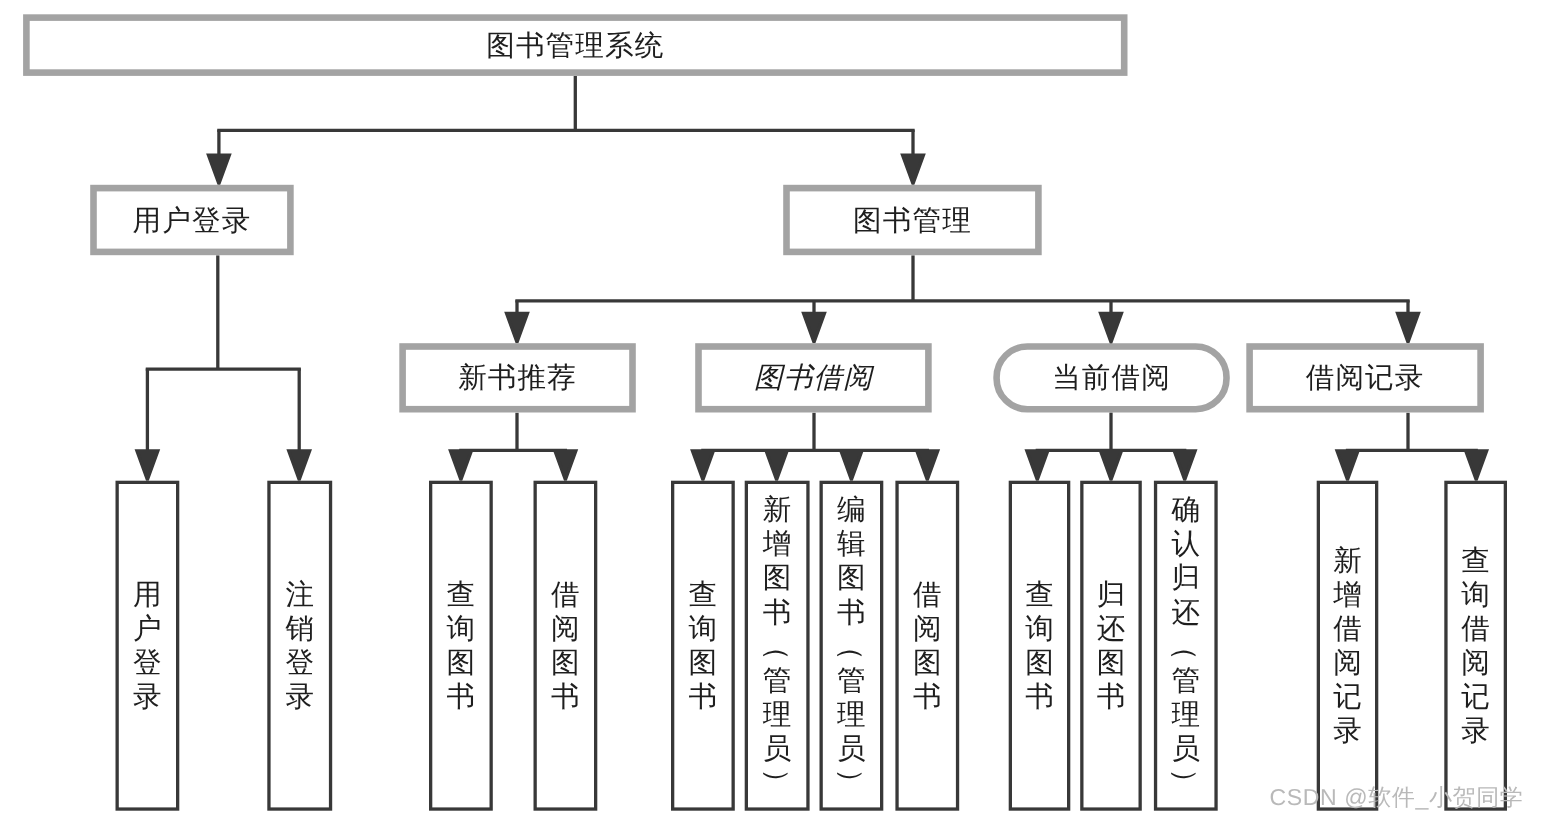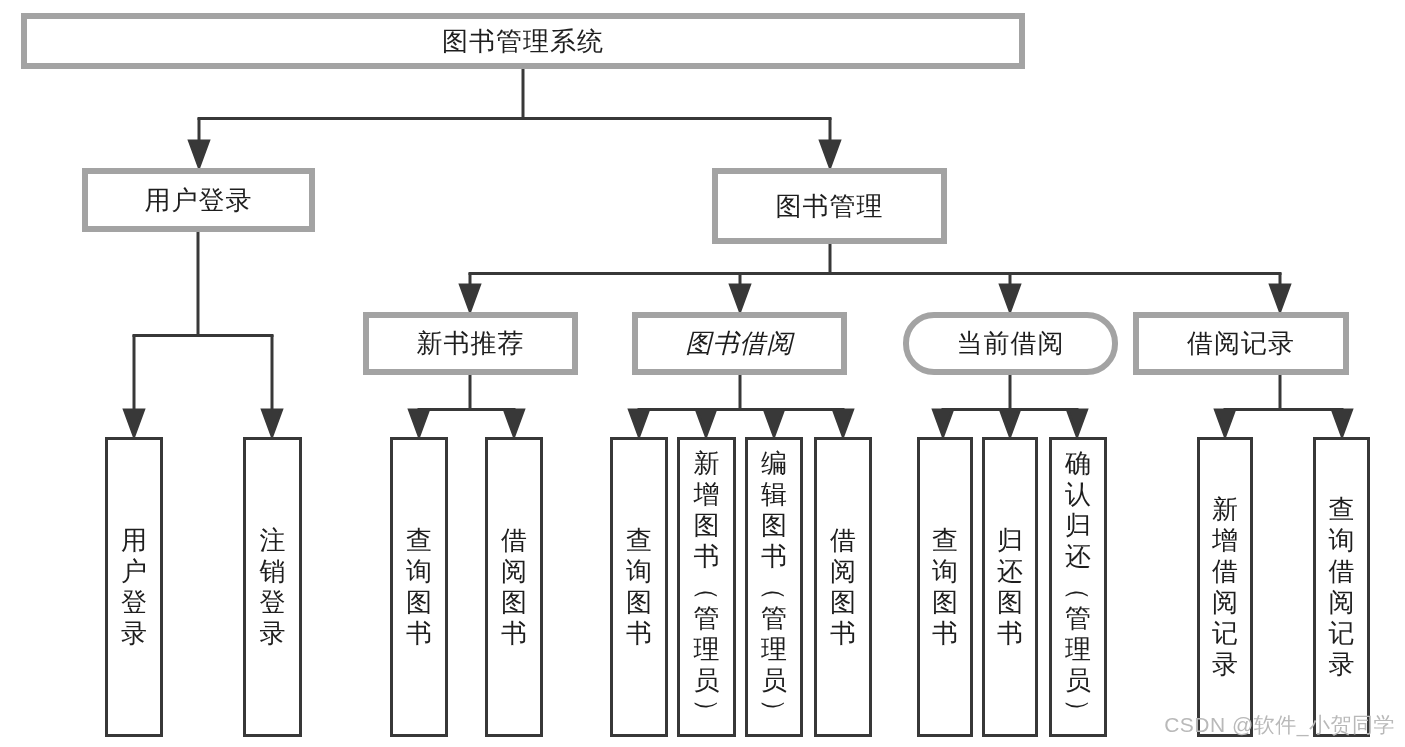--- a/index.html
+++ b/index.html
@@ -50,21 +50,21 @@
     display: block;
     font-size: 26px;
     line-height: 31px;
     height: 31px;
     color: #1e1e1e;
     text-align: center;
   }
   .vchar.rot { transform: rotate(90deg); }
   .watermark {
     position: absolute;
-    right: 10px;
+    right: 20px;
     bottom: 8px;
     font-size: 21px;
     color: #b9b9b9;
     letter-spacing: 0.5px;
     white-space: nowrap;
   }
 </style>
 </head>
 <body>
 
@@ -118,24 +118,24 @@
     <line x1="1280" y1="375" x2="1280" y2="410"></line>
     <line x1="1223.5" y1="409.5" x2="1343.5" y2="409.5"></line>
     <polygon points="1215.5,410 1234.5,410 1225,436"></polygon>
     <polygon points="1332.5,410 1351.5,410 1342,436"></polygon>
   </svg>
 
   <div class="node" style="left:21px; top:13px; width:1004px; height:56px;">
     <span>图书管理系统</span>
   </div>
 
-  <div class="node" style="left:82px; top:168px; width:233px; height:64px;text-align:right;">
+  <div class="node" style="left:82px; top:168px; width:185px; height:64px;text-align:right;">
     <span>用户登录</span>
   </div>
-  <div class="node" style="left:712px; top:168px; width:235px; height:76px;">
+  <div class="node" style="left:712px; top:168px; width:235px; height:64px;">
     <span>图书管理</span>
   </div>
 
   <div class="node" style="left:363px; top:312px; width:215px; height:63px;">
     <span>新书推荐</span>
   </div>
   <div class="node" style="left:632px; top:312px; width:215px; height:63px;font-style:italic;">
     <span>图书借阅</span>
   </div>
   <div class="node" style="left:903px; top:312px; width:215px; height:63px;border-radius:31px;">

